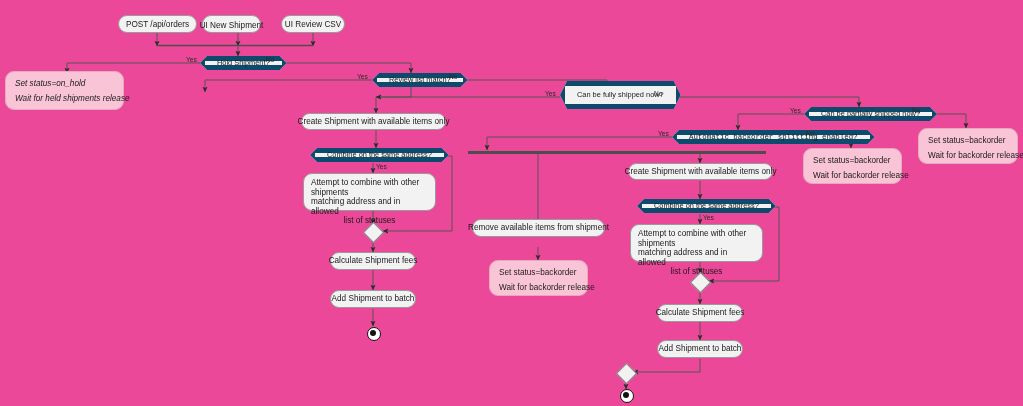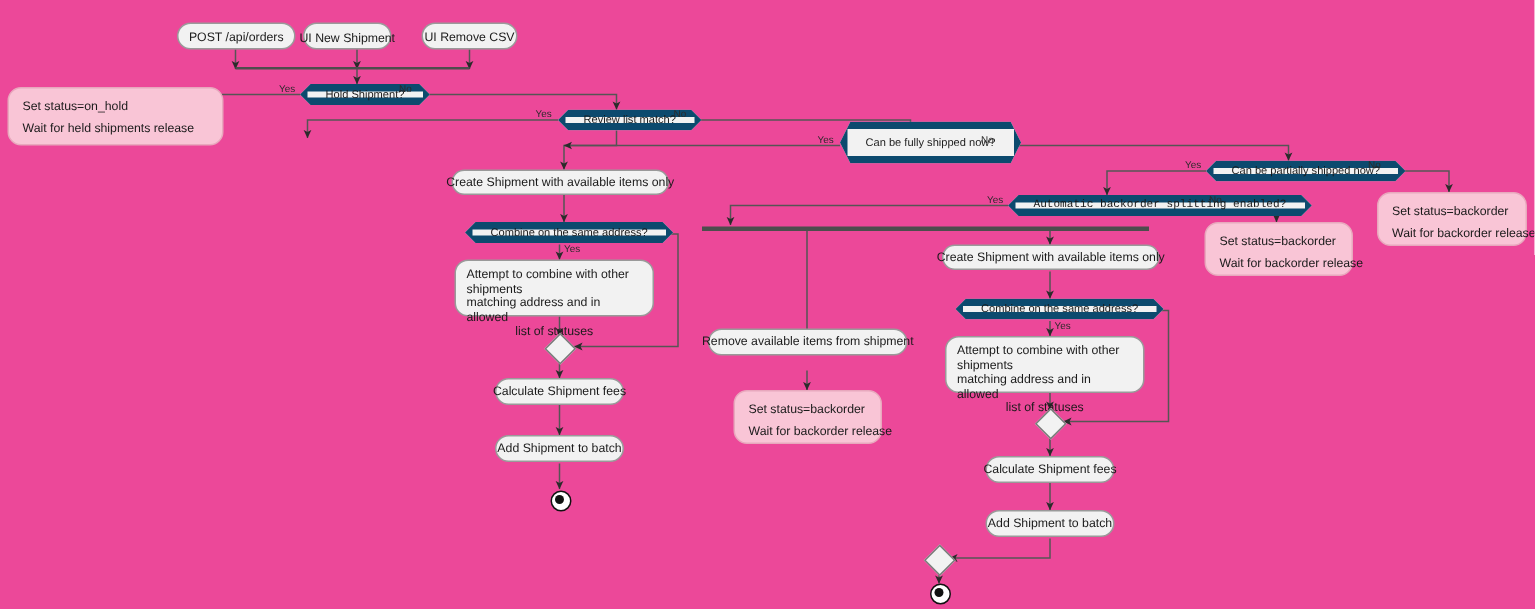--- a/index.html
+++ b/index.html
@@ -113,21 +113,21 @@
 
   <div class="bar" style="left:468px;top:151px;width:298px;"></div>
 
   <div class="node start" style="left:118px;top:15px;width:79px;height:18px;">
     <span>POST /api/orders</span>
   </div>
   <div class="node start" style="left:202px;top:15px;width:59px;height:18px;align-items:flex-end;">
     <span>UI New Shipment</span>
   </div>
   <div class="node start" style="left:281px;top:15px;width:64px;height:18px;">
-    <span>UI Remove CSV</span>
+    <span>UI Review CSV</span>
   </div>
 
   <div class="node dec" style="left:200px;top:56px;height:14px;">
     <span>Hold Shipment?</span>
   </div>
   <div class="node dec" style="left:372px;top:73px;height:14px;">
     <span>Review list match?</span>
   </div>
   <div class="node dec" style="left:560px;top:81px;height:28px;">
     <span>Can be fully shipped now?</span>
@@ -151,21 +151,21 @@
   <div class="elabel" style="left:449px;top:73px;">No</div>
   <div class="elabel" style="left:545px;top:90px;">Yes</div>
   <div class="elabel" style="left:654px;top:90px;">No</div>
   <div class="elabel" style="left:790px;top:107px;">Yes</div>
   <div class="elabel" style="left:912px;top:107px;">No</div>
   <div class="elabel" style="left:658px;top:130px;">Yes</div>
   <div class="elabel" style="left:806px;top:130px;">No</div>
   <div class="elabel" style="left:376px;top:163px;">Yes</div>
   <div class="elabel" style="left:703px;top:214px;">Yes</div>
 
-  <div class="node pink" style="left:5px;top:58px;width:144px;height:39px;">
+  <div class="node pink" style="left:5px;top:71px;width:119px;height:39px;font-style:italic;">
     <span>Set status=on_hold</span>
     <span>Wait for held shipments release</span>
   </div>
 
 
   <div class="node pink" style="left:489px;top:260px;width:99px;height:36px;">
     <span>Set status=backorder</span>
     <span>Wait for backorder release</span>
   </div>
 

